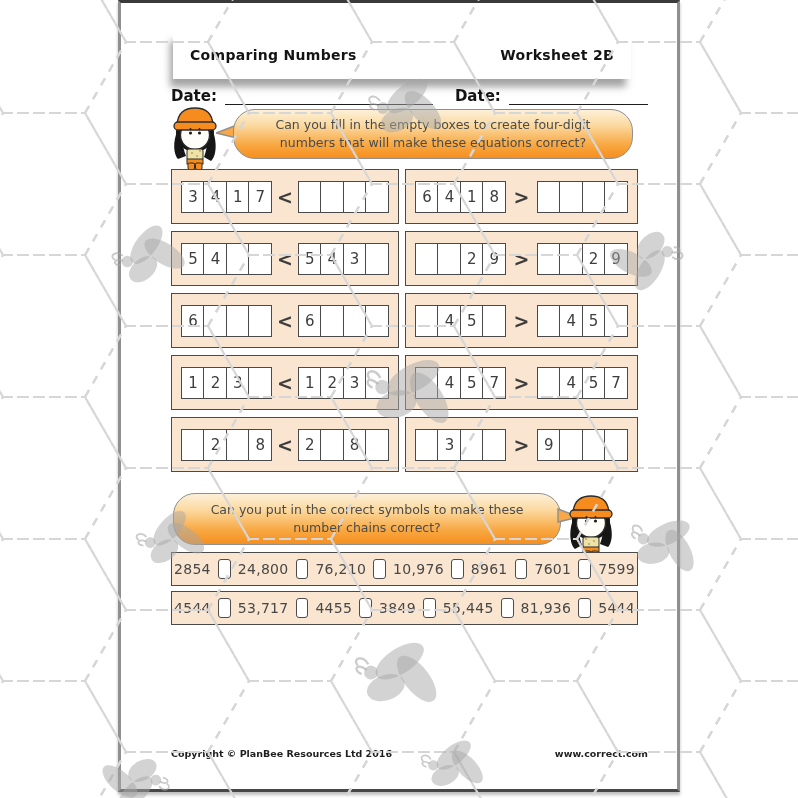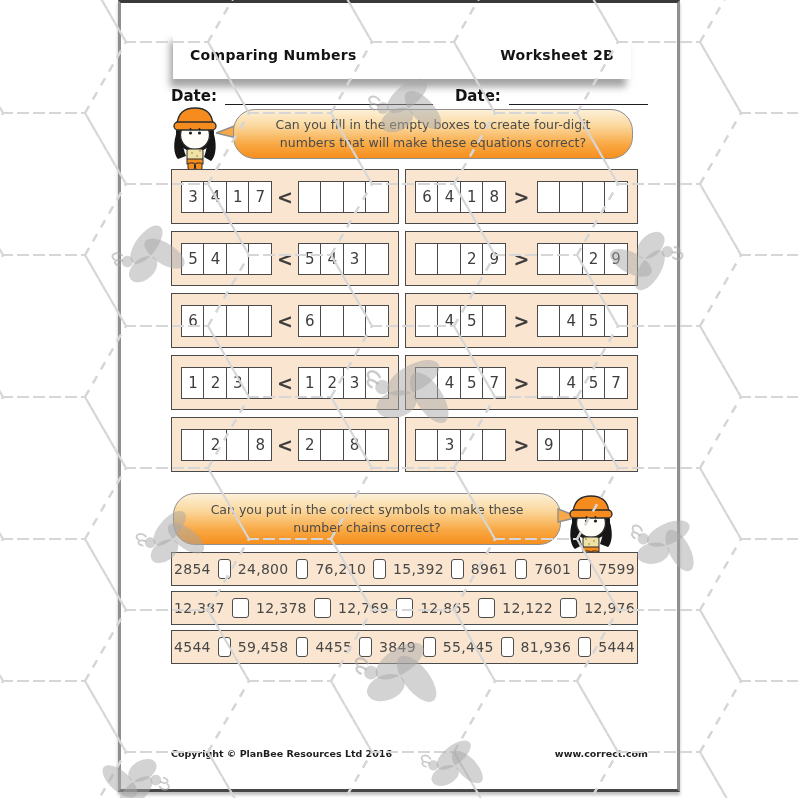--- a/index.html
+++ b/index.html
@@ -297,45 +297,32 @@
     </div>
 
     <div id="chains" class="chains">
         <div class="chain-row">
           <span class="num">2854</span>
           <span class="cbox"></span>
           <span class="num">24,800</span>
           <span class="cbox"></span>
           <span class="num">76,210</span>
           <span class="cbox"></span>
-          <span class="num">15,392</span>
+          <span class="num">10,976</span>
           <span class="cbox"></span>
           <span class="num">8961</span>
           <span class="cbox"></span>
           <span class="num">7601</span>
           <span class="cbox"></span>
           <span class="num">7599</span>
-        </div>
-        <div class="chain-row">
-          <span class="num">12,387</span>
-          <span class="cbox"></span>
-          <span class="num">12,378</span>
-          <span class="cbox"></span>
-          <span class="num">12,769</span>
-          <span class="cbox"></span>
-          <span class="num">12,865</span>
-          <span class="cbox"></span>
-          <span class="num">12,122</span>
-          <span class="cbox"></span>
-          <span class="num">12,976</span>
         </div>
         <div class="chain-row">
           <span class="num">4544</span>
           <span class="cbox"></span>
-          <span class="num">59,458</span>
+          <span class="num">53,717</span>
           <span class="cbox"></span>
           <span class="num">4455</span>
           <span class="cbox"></span>
           <span class="num">3849</span>
           <span class="cbox"></span>
           <span class="num">55,445</span>
           <span class="cbox"></span>
           <span class="num">81,936</span>
           <span class="cbox"></span>
           <span class="num">5444</span>

